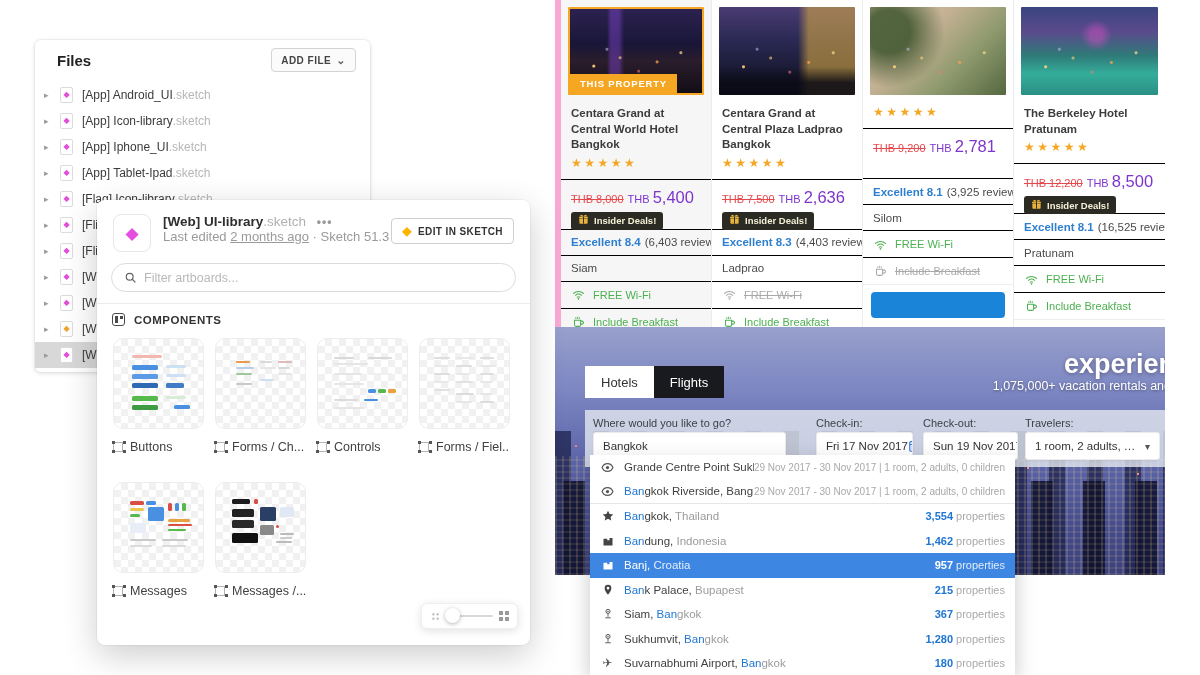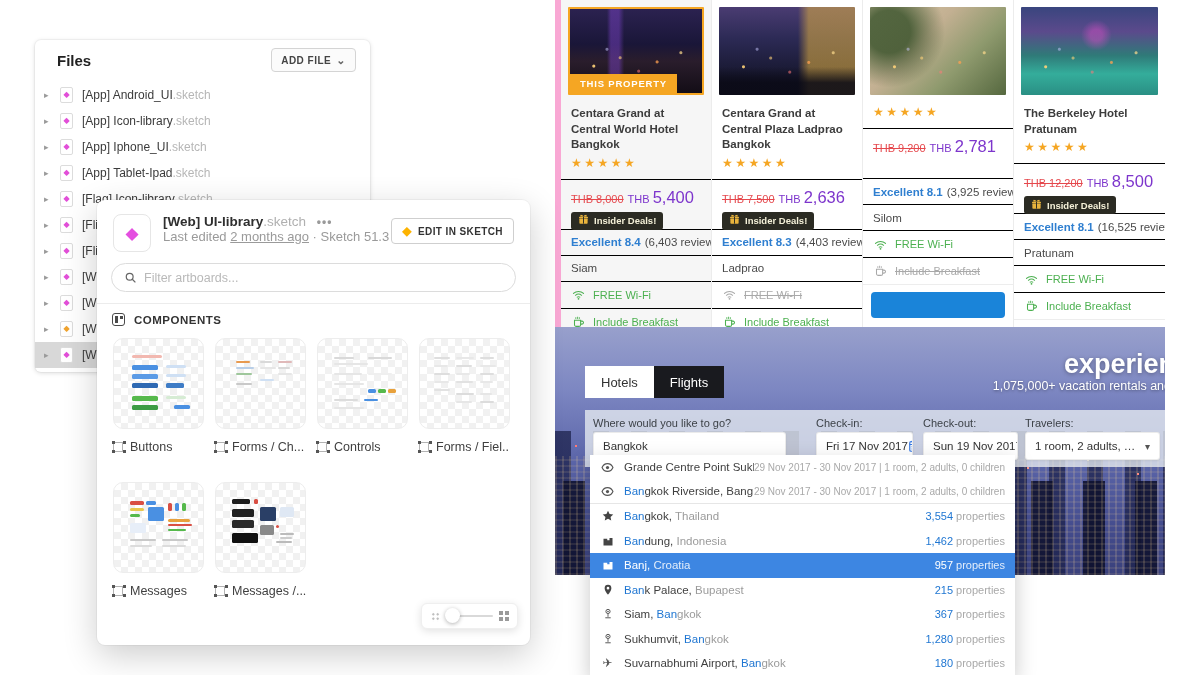--- a/index.html
+++ b/index.html
@@ -121,21 +121,21 @@
   .ac{position:absolute;left:590px;top:455px;width:425px;height:220px;background:#fff;box-shadow:0 8px 20px rgba(0,0,0,.22);z-index:4;overflow:hidden;}
   .ac-row{height:24.5px;display:flex;align-items:center;padding:0 10px;cursor:pointer;}
   .ac-row.dv{border-bottom:1px solid #e6e6e6;}
   .ai{width:15px;margin-right:9px;display:inline-flex;justify-content:center;flex:0 0 auto;font-size:11px;color:#555;}
   .seg{flex:1;font-size:11.5px;white-space:nowrap;overflow:hidden;}
   .sg.d{color:#3f3f3f;}
   .sg.b{color:#1f76d2;font-weight:400;}
   .sg.m{color:#9b9b9b;}
   .rgt{white-space:nowrap;font-size:11px;}
   .rgt.sm{font-size:10px;}
-  .rg.n{color:#1f76d2;font-weight:400;margin-left:20px;}
+  .rg.n{color:#1f76d2;font-weight:700;margin-left:20px;}
   .rg.m{color:#a9a9a9;}
   .ac-row.sel{background:#3d86e2;}
   .ac-row.sel .sg,.ac-row.sel .rg{color:#fff;}
   .ac-row.sel .sg.m,.ac-row.sel .rg.m{color:rgba(255,255,255,.85);}
   .ac-row.sel .ai{filter:brightness(0) invert(1);}
 </style>
 </head>
 <body>
 
 <div class="stage">

